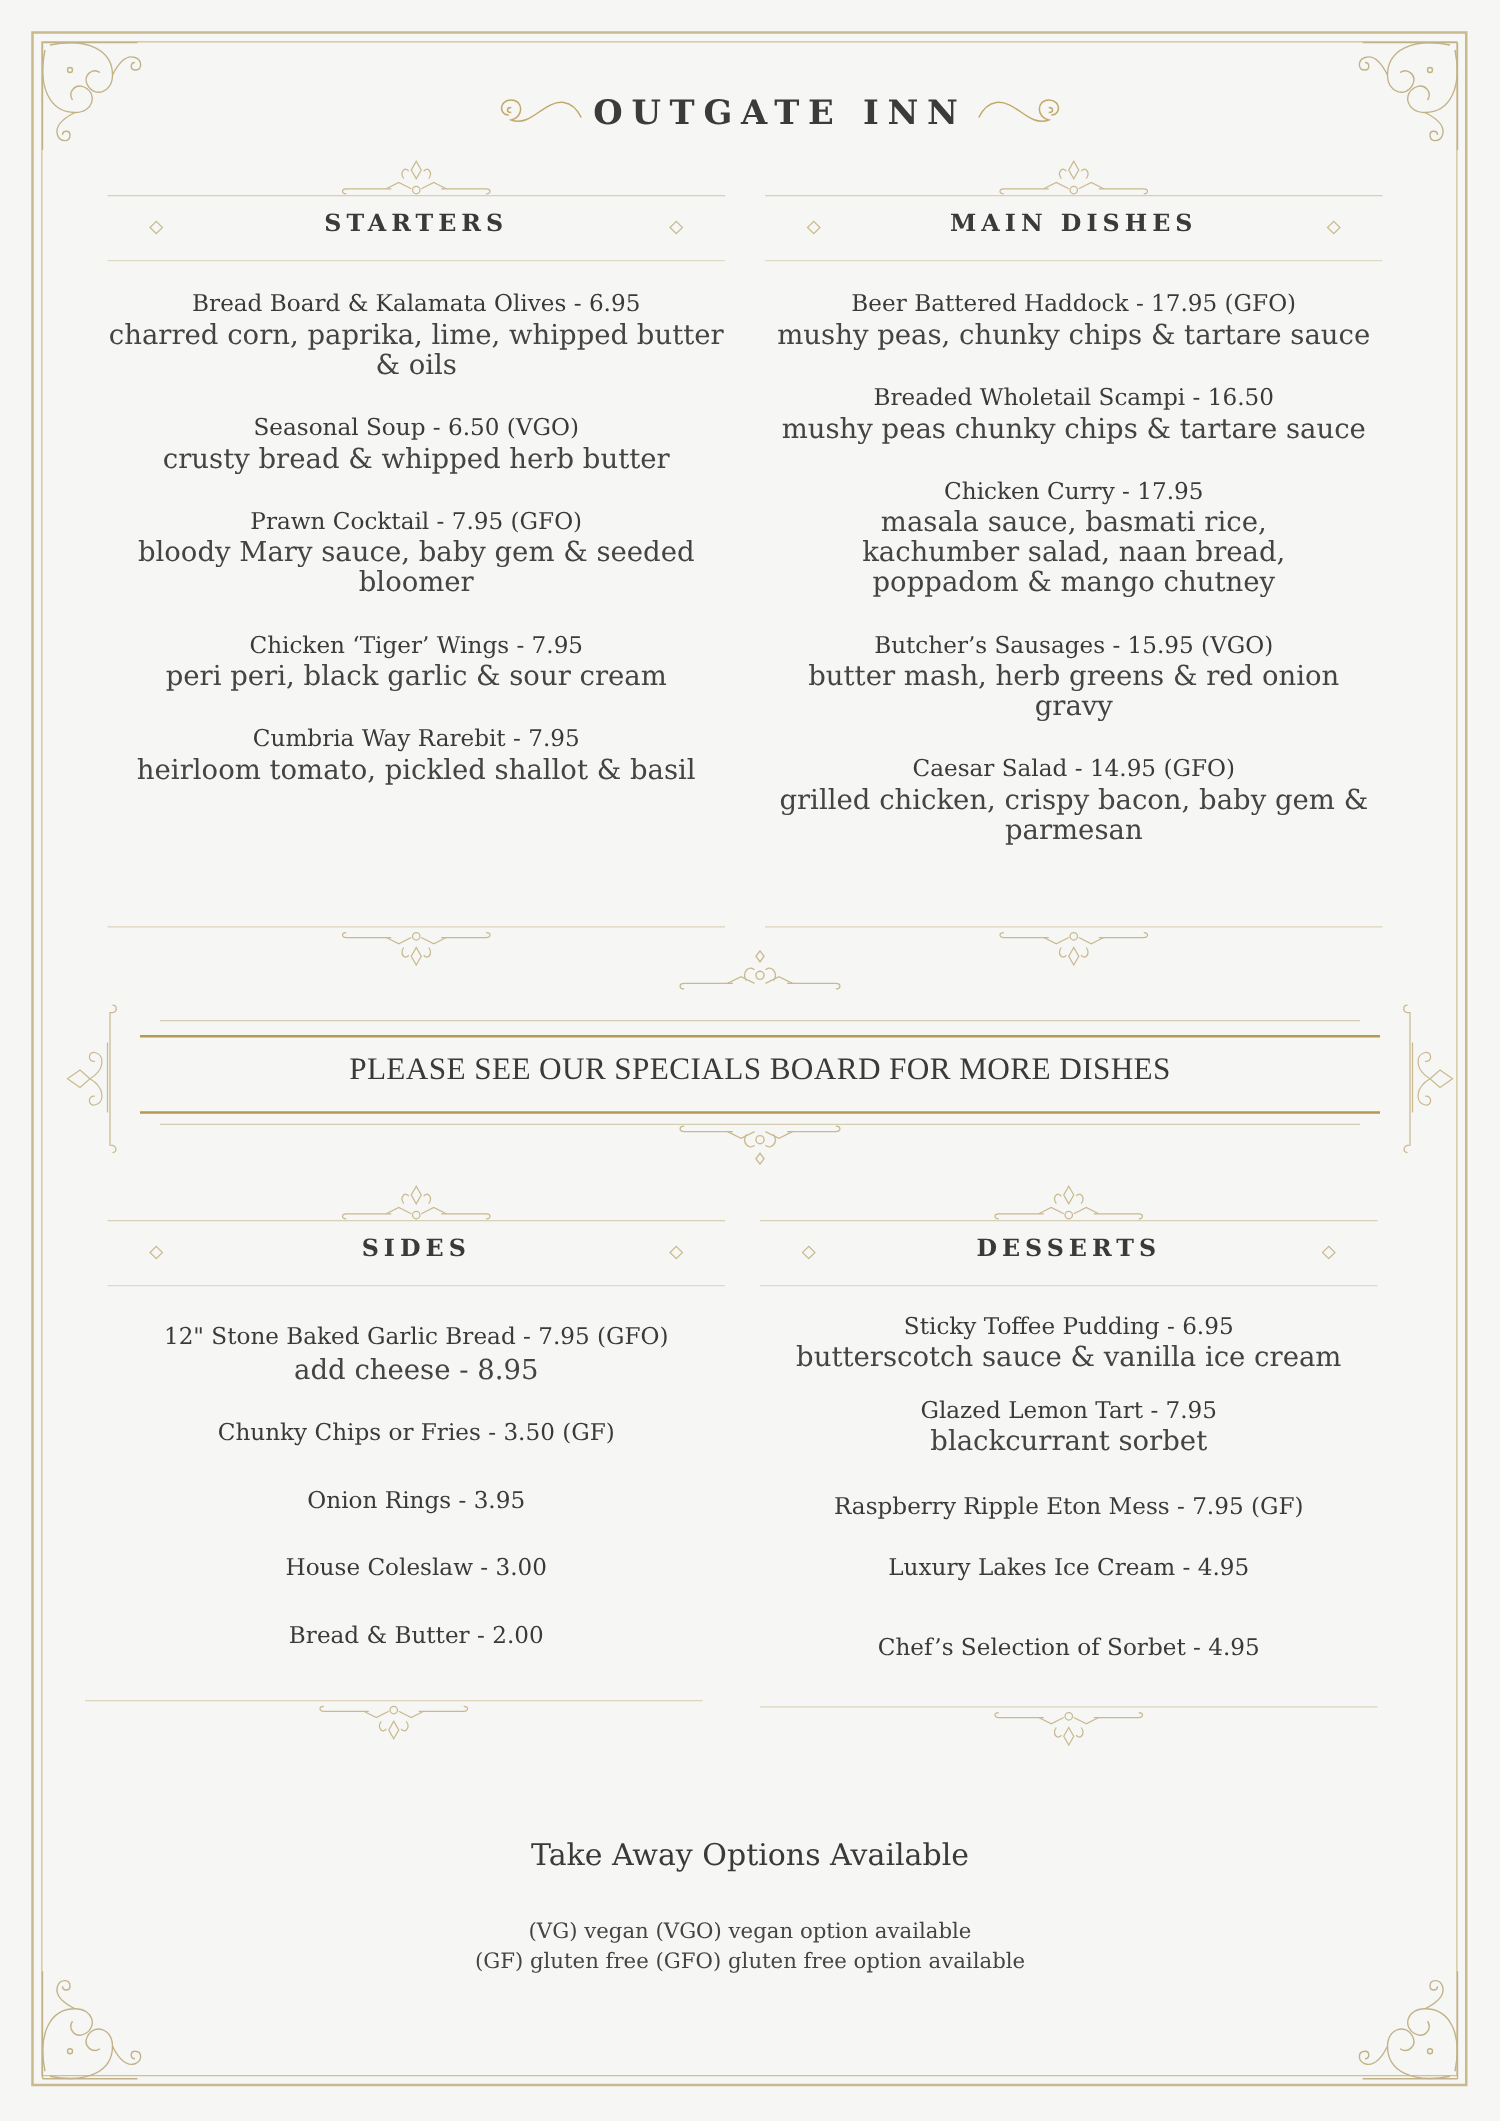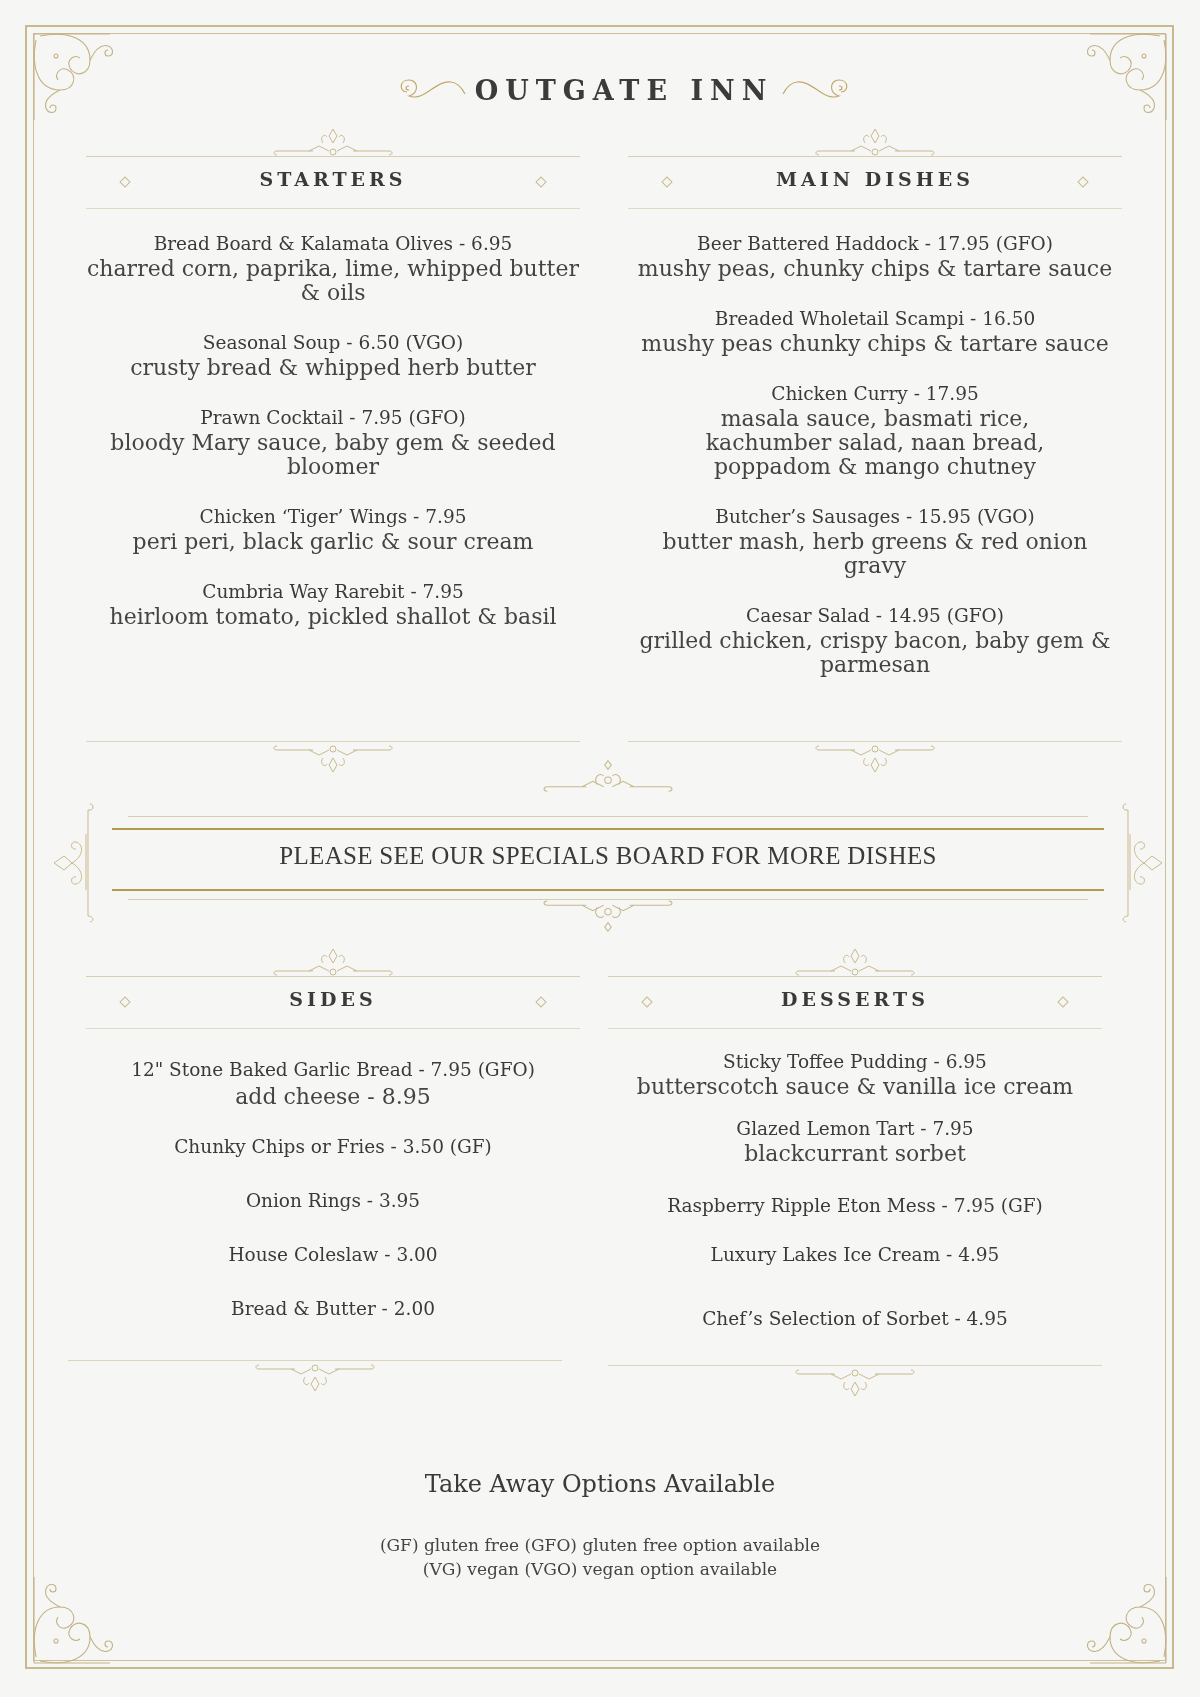--- a/index.html
+++ b/index.html
@@ -202,21 +202,21 @@
     <svg class="crest" viewBox="0 0 120 34" fill="none" stroke="#c9b98f" stroke-width="1" style="transform:scaleY(-1);">
       <path d="M4 30 C0 30 0 26 4 26 L40 26 M80 26 L116 26 C120 26 120 30 116 30"></path>
       <path d="M36 26 L46 21 L56 26 M64 26 L74 21 L84 26"></path>
       <circle cx="60" cy="27" r="3"></circle>
       <path d="M60 4 L64 11 L60 18 L56 11 Z"></path>
       <path d="M50 18 C46 12 52 8 54 12 M70 18 C74 12 68 8 66 12"></path>
     </svg>
   </div>
 </div>
 
-<div class="section" style="left:628px; top:120px; width:494px;">
+<div class="section" style="left:612px; top:120px; width:494px;">
   <div class="sec-head">
     <svg class="crest" viewBox="0 0 120 34" fill="none" stroke="#c9b98f" stroke-width="1">
       <path d="M4 30 C0 30 0 26 4 26 L40 26 M80 26 L116 26 C120 26 120 30 116 30"></path>
       <path d="M36 26 L46 21 L56 26 M64 26 L74 21 L84 26"></path>
       <circle cx="60" cy="27" r="3"></circle>
       <path d="M60 4 L64 11 L60 18 L56 11 Z"></path>
       <path d="M50 18 C46 12 52 8 54 12 M70 18 C74 12 68 8 66 12"></path>
     </svg>
     <div class="top-line"></div>
     <span class="dia l"></span>
@@ -380,15 +380,15 @@
       <path d="M36 26 L46 21 L56 26 M64 26 L74 21 L84 26"></path>
       <circle cx="60" cy="27" r="3"></circle>
       <path d="M60 4 L64 11 L60 18 L56 11 Z"></path>
       <path d="M50 18 C46 12 52 8 54 12 M70 18 C74 12 68 8 66 12"></path>
     </svg>
   </div>
 </div>
 
 <div class="takeaway">Take Away Options Available</div>
 <div class="legend">
+  <div>(VG) vegan (VGO) vegan option available</div>
   <div>(GF) gluten free (GFO) gluten free option available</div>
-  <div>(VG) vegan (VGO) vegan option available</div>
 </div>
 
 </body></html>

